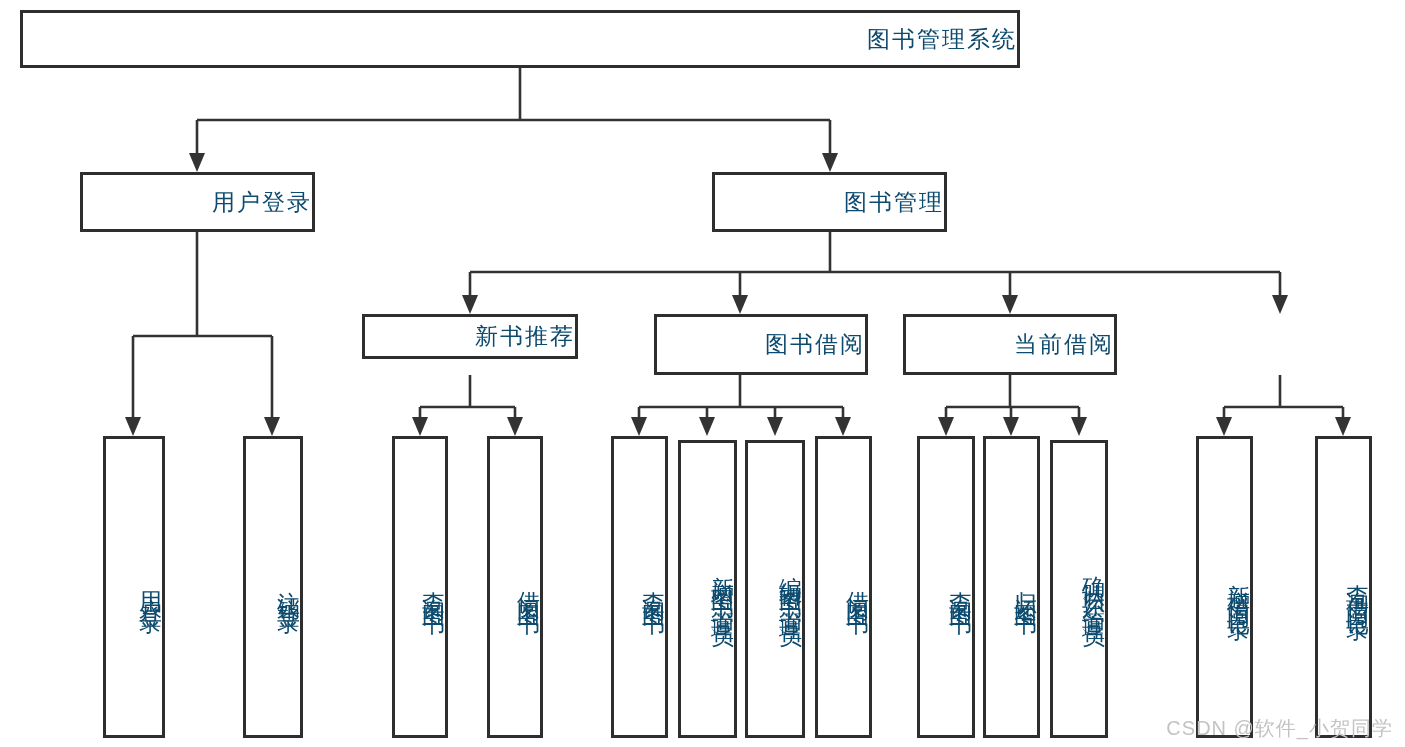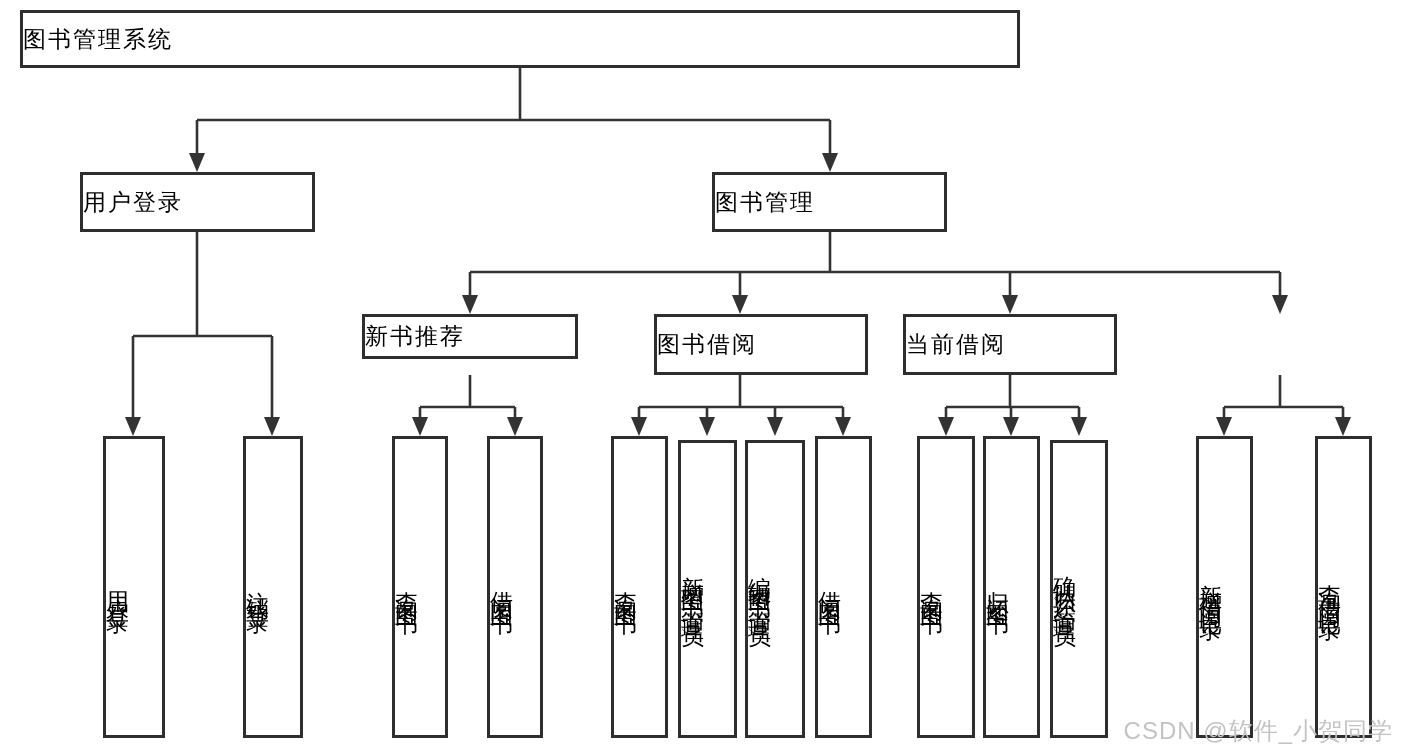--- a/index.html
+++ b/index.html
@@ -22,40 +22,40 @@
     width: 1405px;
     height: 747px;
   }
   .node {
     position: absolute;
     box-sizing: border-box;
     border: 3px solid #2e2e2e;
     background: #ffffff;
     display: flex;
     align-items: center;
-    justify-content: flex-start;
-    color: #000000;
+    justify-content: flex-end;
+    color: #0c4a6e;
   }
   .node.h span {
     font-size: 23px;
     letter-spacing: 2px;
     white-space: nowrap;
   }
   .node.v span {
     writing-mode: vertical-rl;
     text-orientation: mixed;
     font-size: 23px;
     letter-spacing: 7px;
     line-height: 1;
   }
   #watermark {
     position: absolute;
     right: 12px;
     top: 715px;
-    font-size: 24px;
+    font-size: 20px;
     color: #c3c3c3;
     letter-spacing: 1px;
     white-space: nowrap;
   }
 </style>
 </head>
 <body>
 
 <div id="stage">
 

